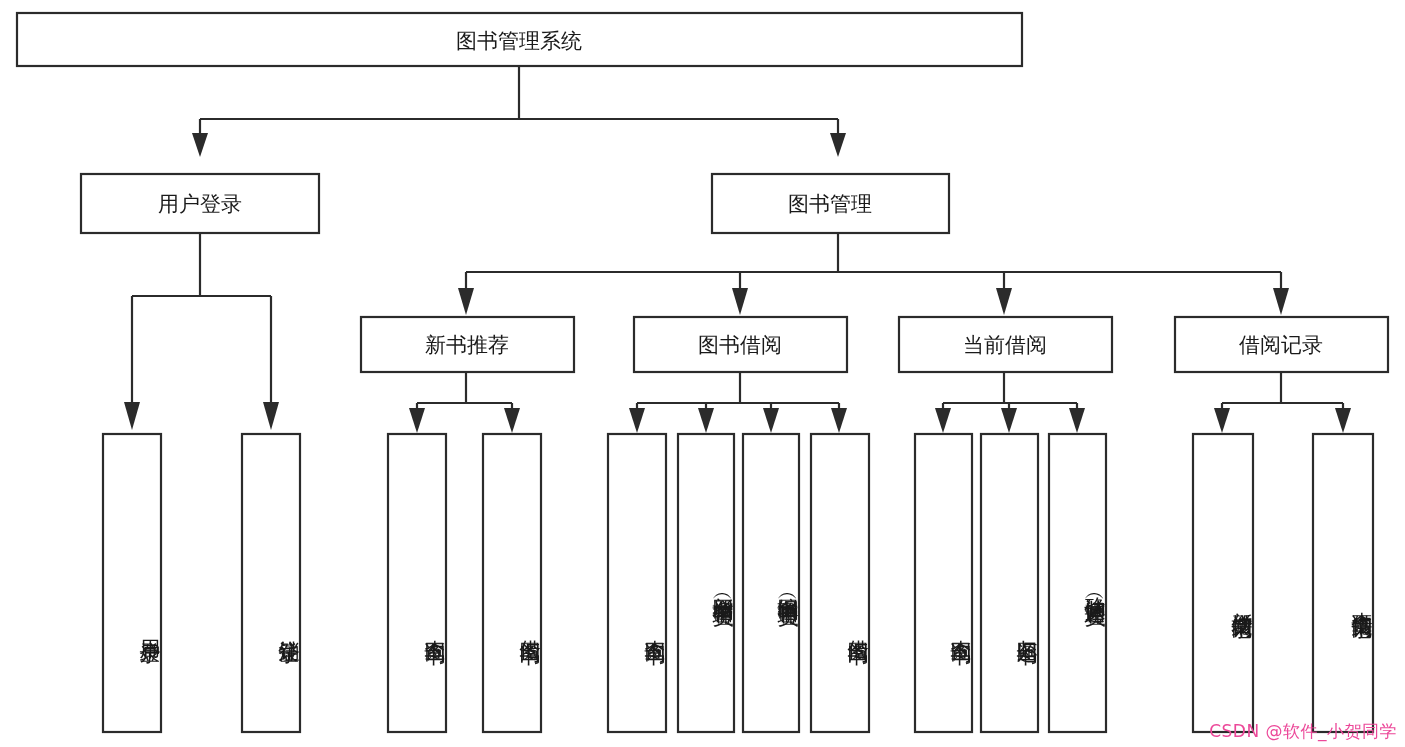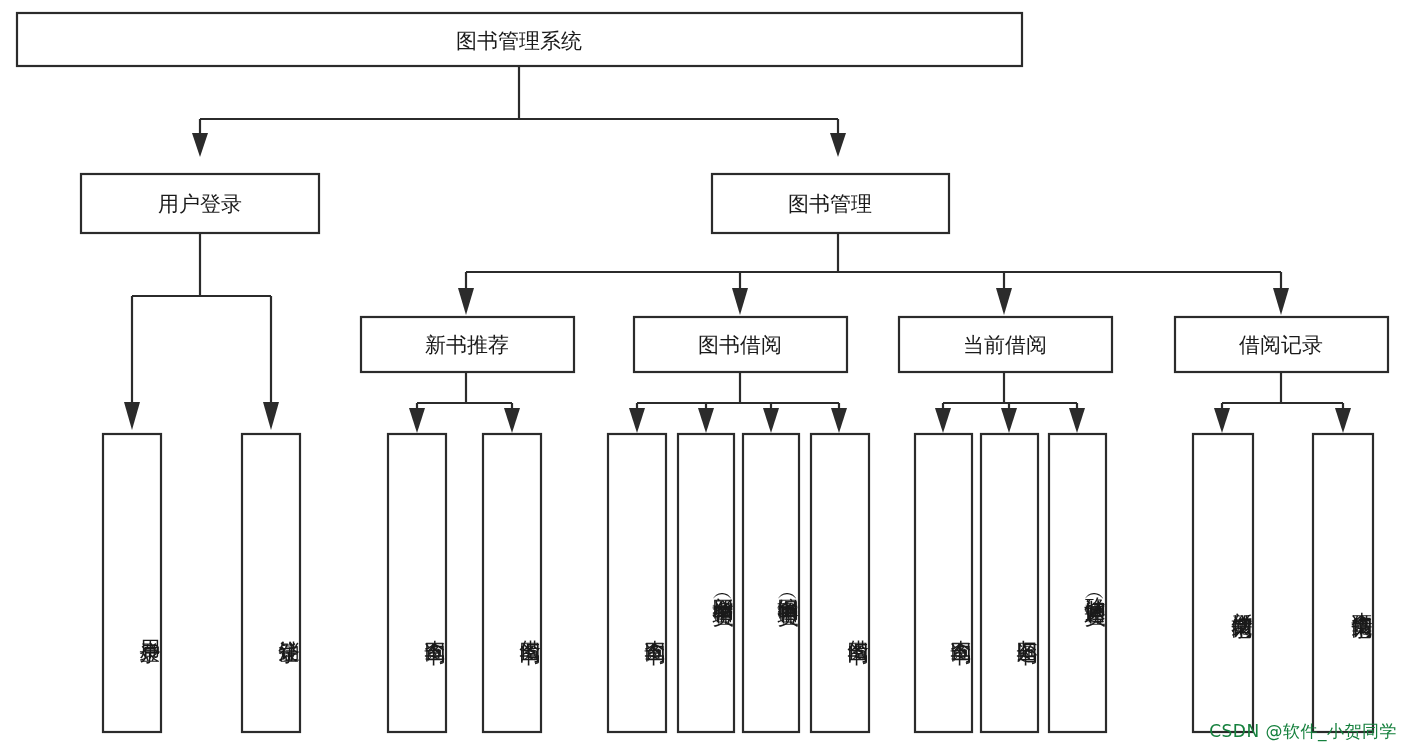--- a/index.html
+++ b/index.html
@@ -62,21 +62,21 @@
     color: #1a1a1a;
     white-space: nowrap;
     pointer-events: none;
   }
   .watermark {
     position: absolute;
     right: 8px;
     bottom: 4px;
     font-family: "DejaVu Sans", "Liberation Sans", sans-serif;
     font-size: 17px;
-    color: #15803d;
+    color: #ec4899;
     letter-spacing: 0.5px;
     white-space: nowrap;
   }
 </style>
 </head>
 <body>
 
 <div id="diagram-root">
 
   <svg id="flow" viewBox="0 0 1405 747">

